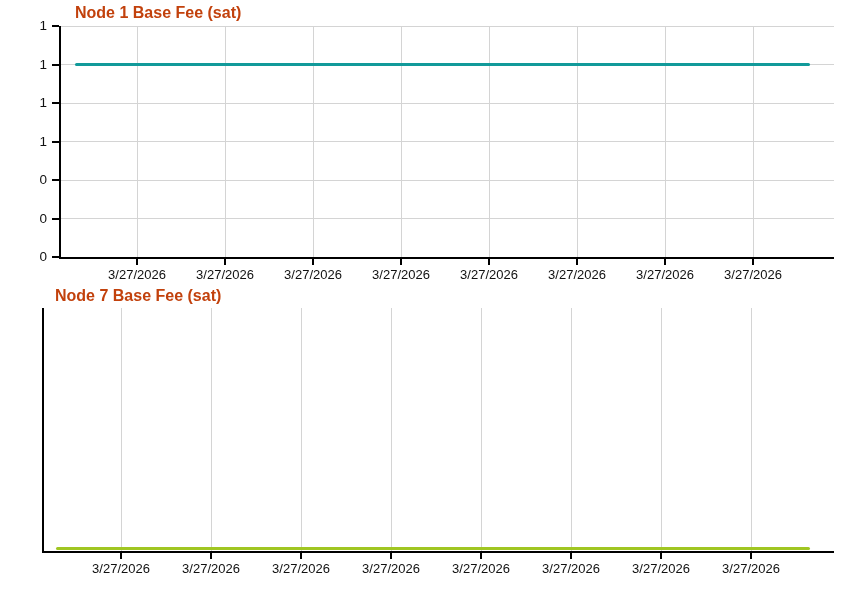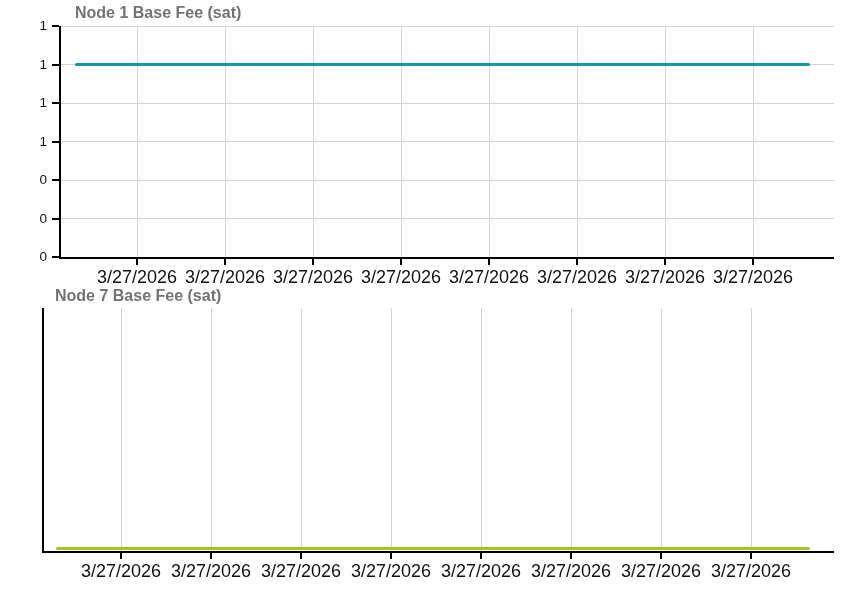--- a/index.html
+++ b/index.html
@@ -1,25 +1,25 @@
 <!DOCTYPE html>
 <html><head>
 <meta charset="utf-8">
 <style>
   html,body{margin:0;padding:0;background:#ffffff;}
   body{width:860px;height:600px;font-family:"Liberation Sans","DejaVu Sans",sans-serif;}
   #canvas{position:relative;width:860px;height:600px;background:#ffffff;overflow:hidden;}
-  .chart-title{position:absolute;margin:0;font-size:16px;font-weight:700;color:#737373;white-space:nowrap;}
+  .chart-title{position:absolute;margin:0;font-size:16px;font-weight:700;color:#c2410c;white-space:nowrap;}
   #title0{left:75px;top:4px;}
   #title1{left:55px;top:287px;}
   .hgrid,.vgrid{position:absolute;background:#d4d4d4;}
   .axis{position:absolute;background:#000000;}
   .tickmark{position:absolute;background:#000000;}
   .ylabel{position:absolute;font-size:13.5px;color:#111111;width:42px;text-align:right;transform:translateY(-50%);line-height:1;}
-  .xlabel{position:absolute;font-size:18px;color:#111111;transform:translateX(-50%);white-space:nowrap;line-height:1.1;}
+  .xlabel{position:absolute;font-size:13px;color:#111111;transform:translateX(-50%);white-space:nowrap;line-height:1.1;}
   .series-line{position:absolute;height:3px;border-radius:2px;}
 </style>
 </head>
 <body>
 
 <div id="canvas">
   <h2 id="title0" class="chart-title">Node 1 Base Fee (sat)</h2>
   <div id="plotlayer0"></div>
   <h2 id="title1" class="chart-title">Node 7 Base Fee (sat)</h2>
   <div id="plotlayer1"></div>

